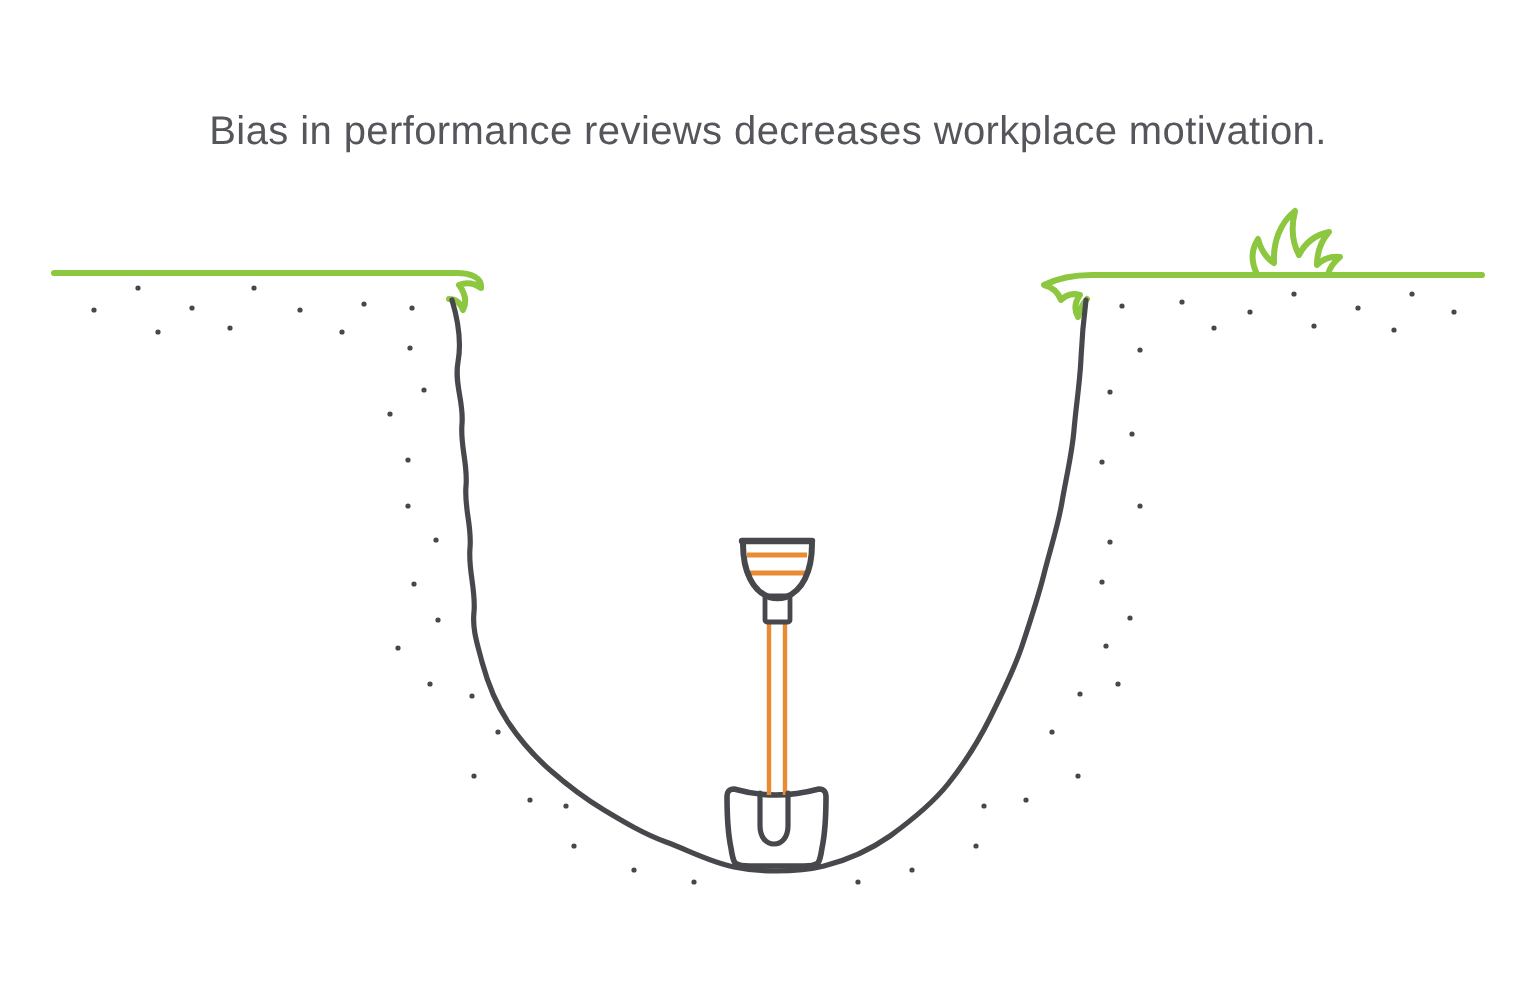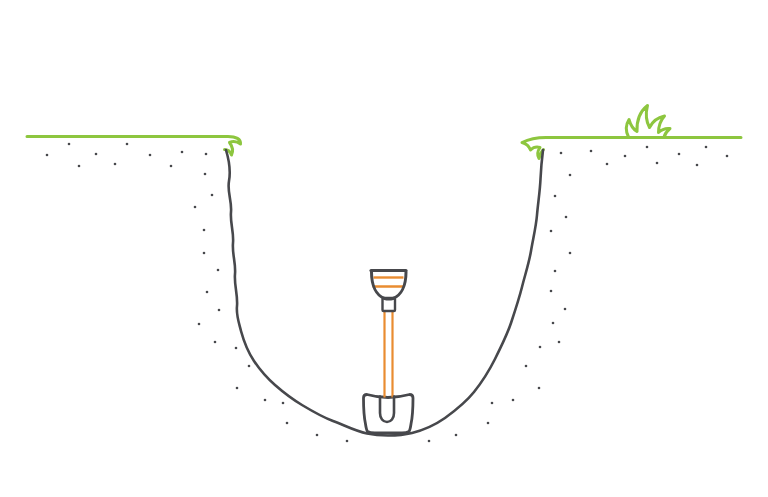--- a/index.html
+++ b/index.html
@@ -22,20 +22,21 @@
   .d-line{stroke:var(--outline-dark);fill:none;stroke-linecap:round;stroke-linejoin:round;}
   .d-fill-white{fill:#ffffff;}
   .o-line{stroke:var(--shovel-orange);fill:none;stroke-linecap:butt;}
   .dot{fill:var(--outline-dark);}
 </style>
 </head>
 <body>
 
 <div class="stage">
 
+  <div class="headline">Bias in performance reviews decreases workplace motivation.</div>
 
   <svg class="illustration" width="768" height="497" viewBox="0 0 768 497">
 
     <g>
 
       <path class="g-line" d="M 27 136.5 H 228 C 236 136.5 241 139 240.5 144
                C 237 141.5 233 141 229.5 142.5
                C 232.5 146.5 233.5 151 231.5 155
                C 230 151 227.5 149.5 224.5 149.5"></path>
 

